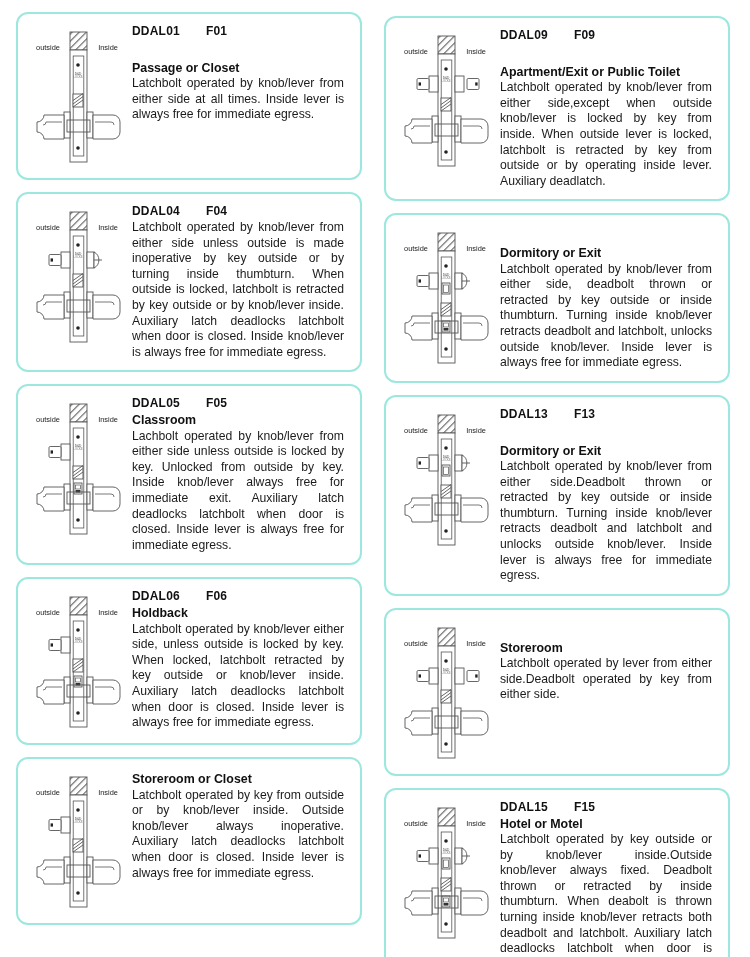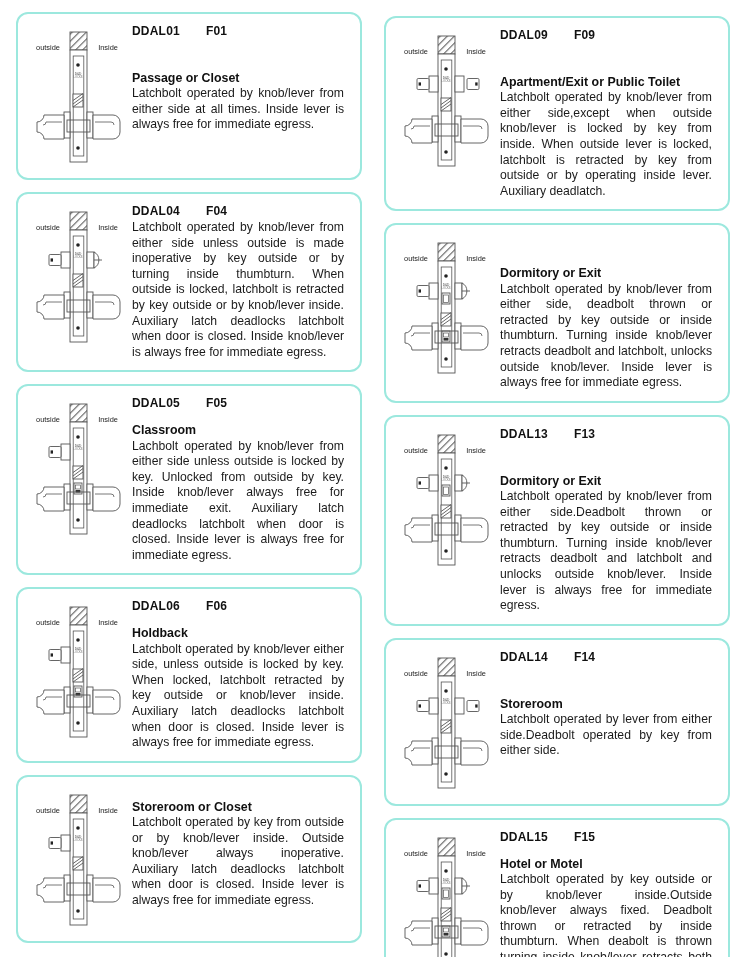--- a/index.html
+++ b/index.html
@@ -62,21 +62,21 @@
     white-space: nowrap;
     margin-bottom: 2px;
   }
   .model-row .fnum { margin-left: 26px; }
 
   .fn-title {
     font-size: 12.4px;
     font-weight: bold;
     color: #101010;
     line-height: 1.3;
-    margin-top: 12px;
+    margin-top: 2px;
   }
   .fn-desc {
     font-size: 12.2px;
     color: #1b1b1b;
     line-height: 1.28;
     text-align: justify;
     text-justify: inter-word;
     margin-top: 0px;
   }
   .spacer-top { height: 18px; }
@@ -495,21 +495,20 @@
             <rect x="61" y="84" width="6" height="26" fill="#fff" stroke="#555" stroke-width="0.9"></rect>
             <path d="M 67 87 h 20 a 7 7 0 0 1 7 7 v 10 a 7 7 0 0 1 -7 7 h -20 z" fill="#fff" stroke="#555" stroke-width="0.9"></path>
             <path d="M 69 94 h 16 a 3 3 0 0 1 3 3" fill="none" stroke="#555" stroke-width="0.8"></path>
             <rect x="84" y="87" width="6" height="9" fill="none" stroke="#555" stroke-width="0"></rect>
             <rect x="41" y="92" width="23" height="12" fill="none" stroke="#555" stroke-width="0.9"></rect>
             <text x="22" y="22" text-anchor="middle" class="lbl">outside</text>
             <text x="82" y="22" text-anchor="middle" class="lbl">Inside</text>
           </svg>
         </div>
         <div class="card-body">
-          <div class="model-row"><span>DDAL14</span><span class="fnum">F14</span></div>
           <div class="spacer-top"></div>
           <div class="fn-title">Storeroom</div>
           <div class="fn-desc">Latchbolt operated by lever from either side.Deadbolt operated by key from either side.</div>
         </div>
       </div>
       <div style="height: 12px;"></div>
       <div class="lock-card">
         <div class="diagram-wrap">
           <svg class="lock" width="104" height="140" viewBox="0 0 104 140">
             <defs>

